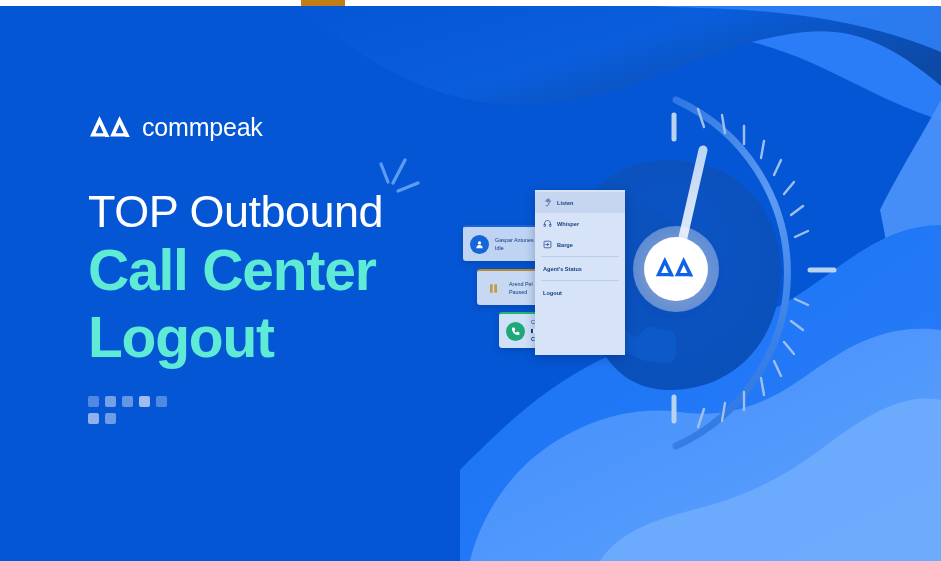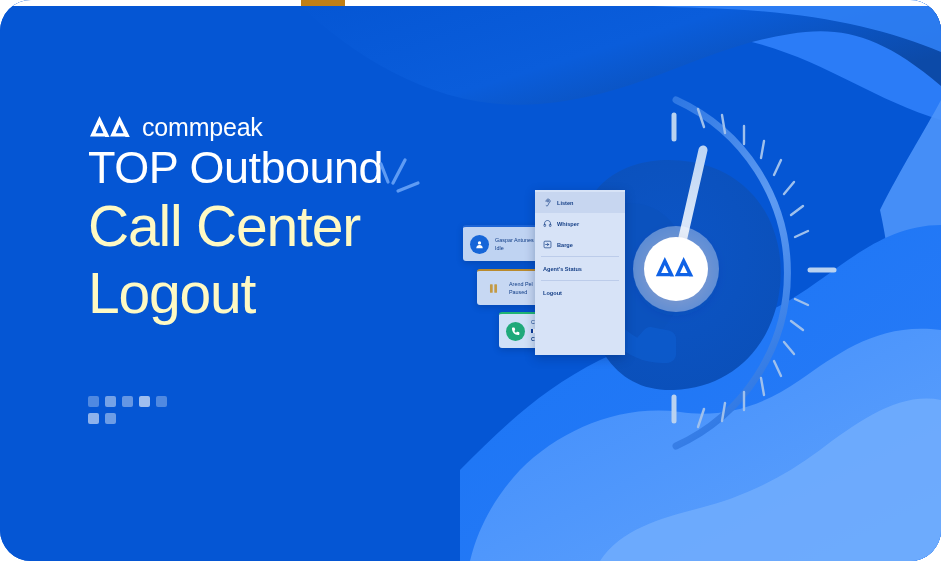--- a/index.html
+++ b/index.html
@@ -3,21 +3,20 @@
 <meta charset="utf-8">
 <style>
   html,body{margin:0;padding:0;background:#ffffff;}
   body{font-family:"Liberation Sans",sans-serif;}
 
   #stage{
     position:relative;
     width:941px;height:561px;
     overflow:hidden;
     background:#0556d4;
-    border-radius:31px;
   }
 
   
   .bg-layer{position:absolute;inset:0;width:941px;height:561px;}
   .bg-svg{display:block;width:941px;height:561px;}
 
   
   #top-strip{
     position:absolute;top:0;left:0;width:941px;height:6px;
     background:#ffffff;z-index:9;
@@ -38,33 +37,33 @@
   #logo-word{
     color:#ffffff;
     font-size:25px;
     letter-spacing:-0.2px;
     font-weight:400;
     line-height:1;
     white-space:nowrap;
   }
 
   
-  #headline{}
+  #headline{margin-top:44px;}
   .h-light{
     color:#ffffff;
     font-size:45px;
     font-weight:300;
     line-height:1.08;
     letter-spacing:-0.5px;
     white-space:nowrap;
   }
   .h-bold{
-    color:#fef9c3;
+    color:#5eead4;
     font-size:57px;
-    font-weight:400;
+    font-weight:700;
     line-height:1.19;
     letter-spacing:-1.2px;
     white-space:nowrap;
   }
 
   
   #dot-grid{position:absolute;left:88px;top:396px;z-index:30;}
   .dot-row{display:flex;gap:6px;margin-bottom:6px;}
   .dot{width:11px;height:11px;border-radius:2px;background:#ffffff;}
 

